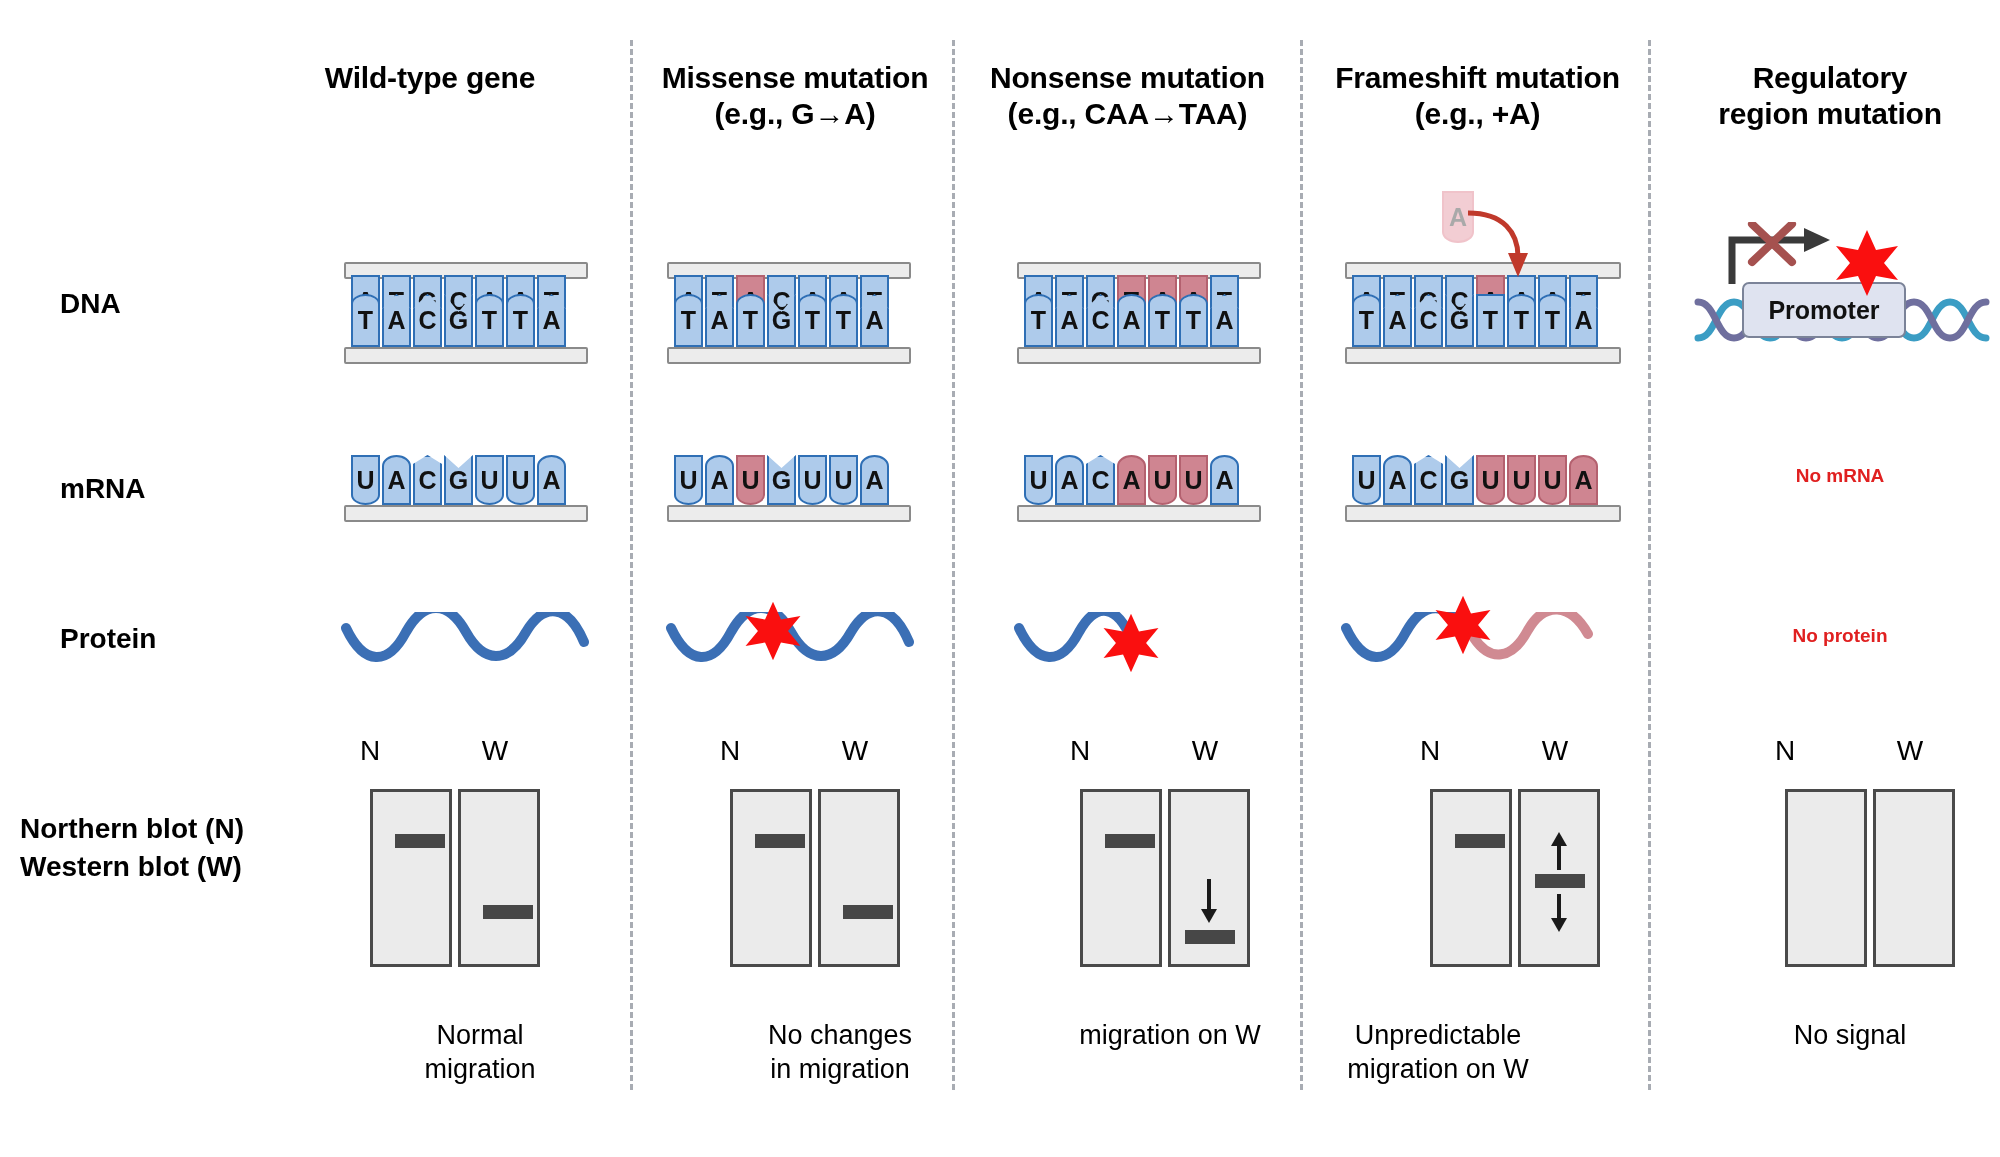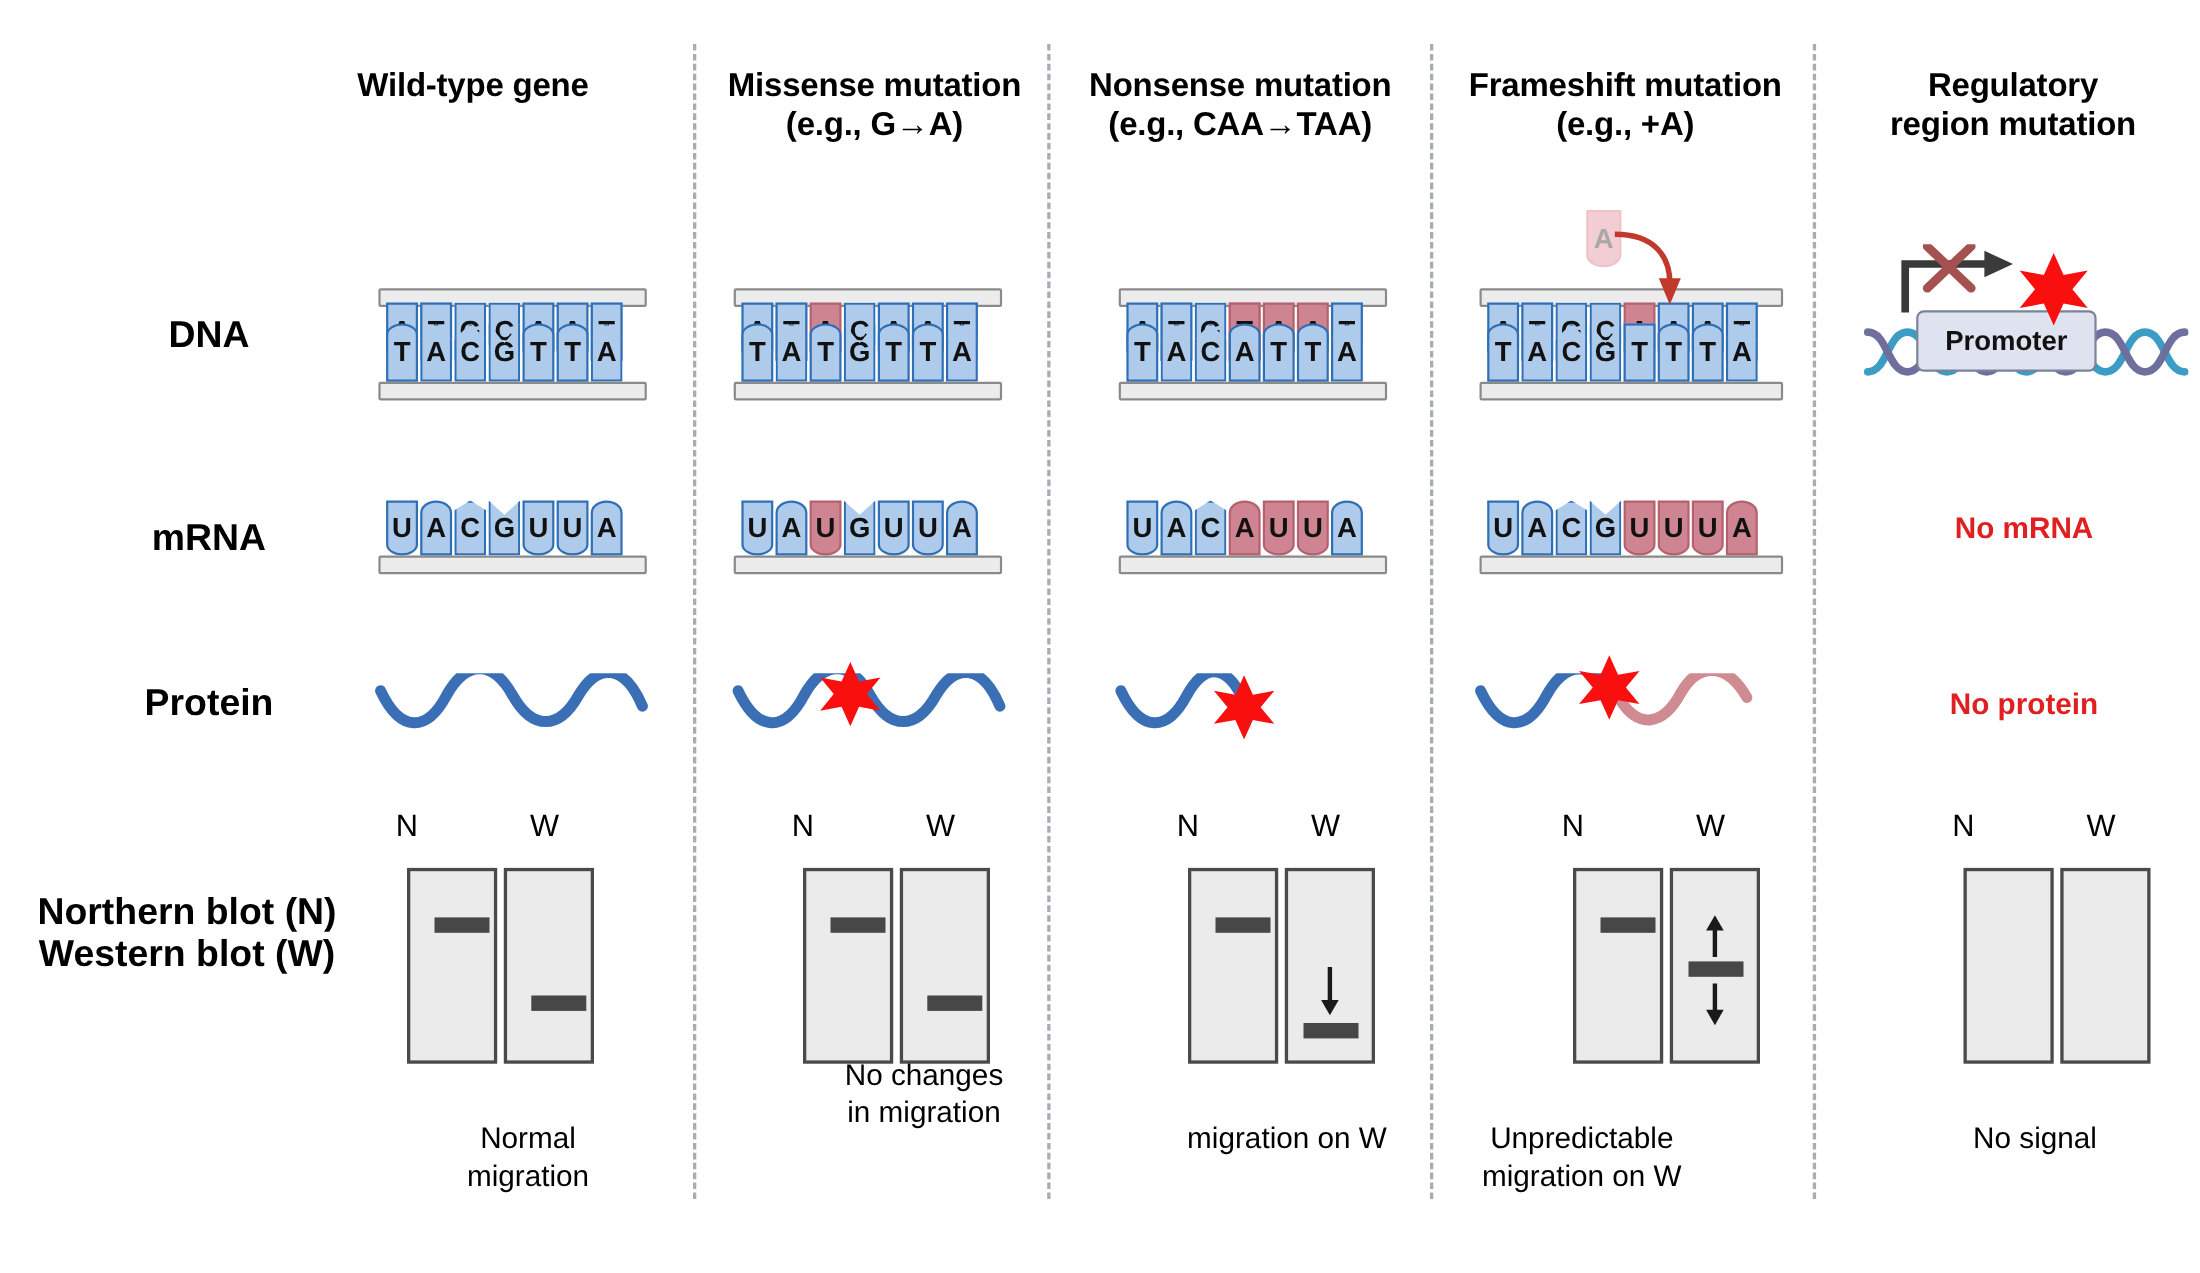--- a/index.html
+++ b/index.html
@@ -5,21 +5,21 @@
   html,body{margin:0;padding:0;background:#ffffff;}
   body{width:2000px;height:1157px;font-family:"Liberation Sans",sans-serif;color:#000;overflow:hidden;}
   .canvas{position:relative;width:2000px;height:1157px;}
 
   .vdiv{position:absolute;top:40px;width:0;height:1050px;
         border-left:3px dashed #a8acb3;}
 
   .colhead{position:absolute;text-align:center;font-weight:bold;font-size:30px;
            line-height:36px;letter-spacing:-0.2px;}
 
-  .rowlabel{position:absolute;text-align:center;font-weight:bold;font-size:34px;line-height:38px;}
+  .rowlabel{position:absolute;text-align:left;font-weight:bold;font-size:28px;line-height:38px;}
 
   
   .duplex{position:absolute;}
   .bar{position:absolute;background:#ececec;border:2.5px solid #8a8a8a;border-radius:2px;}
   .tilerow{position:absolute;display:flex;}
   .tile{position:relative;width:29px;height:53px;margin-right:2px;
         background:#aecbeb;border:2.5px solid #2f6fb5;box-sizing:border-box;
         display:flex;align-items:center;justify-content:center;
         font-weight:bold;font-size:25px;color:#111;font-family:"Liberation Sans",sans-serif;}
   .tile.red{background:#cf8591;border-color:#b4616f;}
@@ -39,21 +39,21 @@
   .mrna .tile{height:50px;}
 
   
   .protein{position:absolute;}
 
   
   .lanelabel{position:absolute;font-size:28px;text-align:center;width:80px;}
   .lane{position:absolute;width:82px;height:178px;background:#ebebeb;border:3px solid #4a4a4a;box-sizing:border-box;}
   .band{position:absolute;height:14px;background:#474747;}
   .caption{position:absolute;text-align:center;font-size:27px;line-height:34px;}
-  .nored{position:absolute;color:#e02020;font-weight:bold;font-size:27px;text-align:center;}
+  .nored{position:absolute;color:#e02020;font-weight:bold;font-size:19px;text-align:center;}
 
   .promoterbox{position:absolute;background:#dfe3f0;border:2.5px solid #7b8398;
        border-radius:7px;display:flex;align-items:center;justify-content:center;
        font-weight:bold;font-size:25px;color:#111;}
 </style>
 </head>
 <body>
 
 <div class="canvas">
 
@@ -306,21 +306,21 @@
   </div>
 
   <div class="lanelabel" style="left:690px;top:735px">N</div>
   <div class="lanelabel" style="left:815px;top:735px">W</div>
   <div class="lane" style="left:730px;top:789px">
     <div class="band" style="left:22px;top:42px;width:50px"></div>
   </div>
   <div class="lane" style="left:818px;top:789px">
     <div class="band" style="left:22px;top:113px;width:50px"></div>
   </div>
-  <div class="caption" style="left:700px;top:960px;width:280px">
+  <div class="caption" style="left:700px;top:1018px;width:280px">
     <div>No changes</div>
     <div>in migration</div>
   </div>
 
   <div class="lanelabel" style="left:1040px;top:735px">N</div>
   <div class="lanelabel" style="left:1165px;top:735px">W</div>
   <div class="lane" style="left:1080px;top:789px">
     <div class="band" style="left:22px;top:42px;width:50px"></div>
   </div>
   <div class="lane" style="left:1168px;top:789px">

